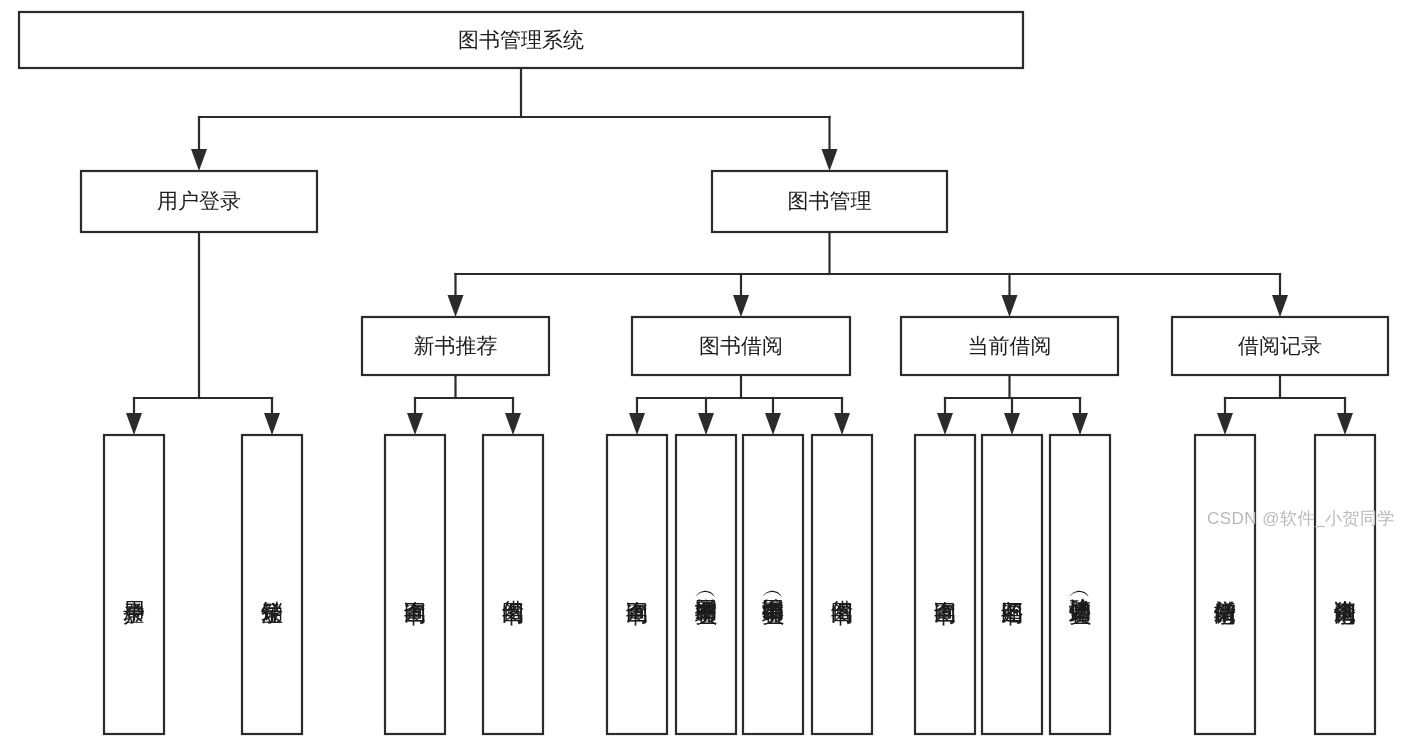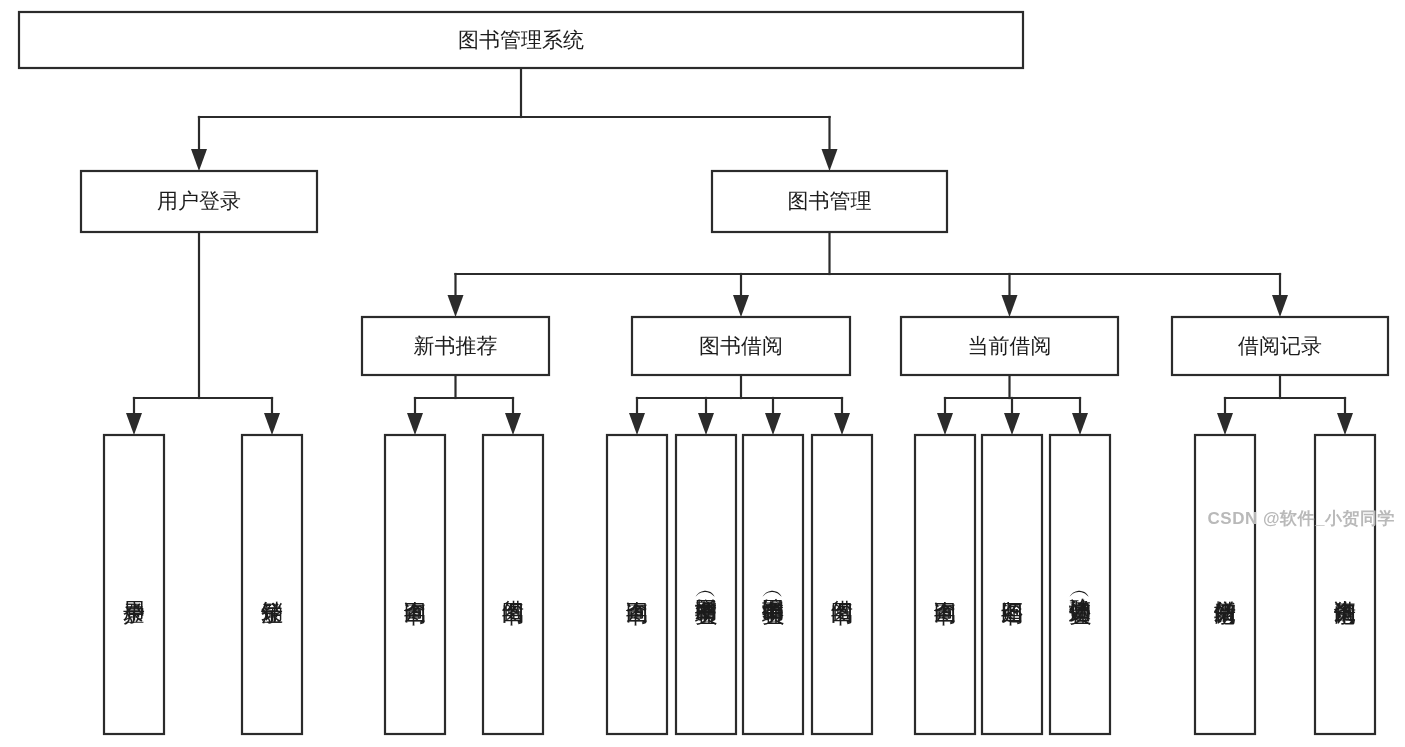--- a/index.html
+++ b/index.html
@@ -66,21 +66,20 @@
   }
   .watermark {
     position: absolute;
     right: 10px;
     bottom: 6px;
     font-family: "Liberation Sans", "DejaVu Sans", sans-serif;
     font-size: 17px;
     color: #b9b9b9;
     white-space: nowrap;
     letter-spacing: 0.5px;
-    font-weight: bold;
   }
 </style>
 </head>
 <body>
 
 <div id="diagram-root">
 
   <svg id="tree-svg" viewBox="0 0 1405 747">
     <g id="connectors-layer">
         <line x1="521" y1="68" x2="521" y2="117" class="connector"></line>

